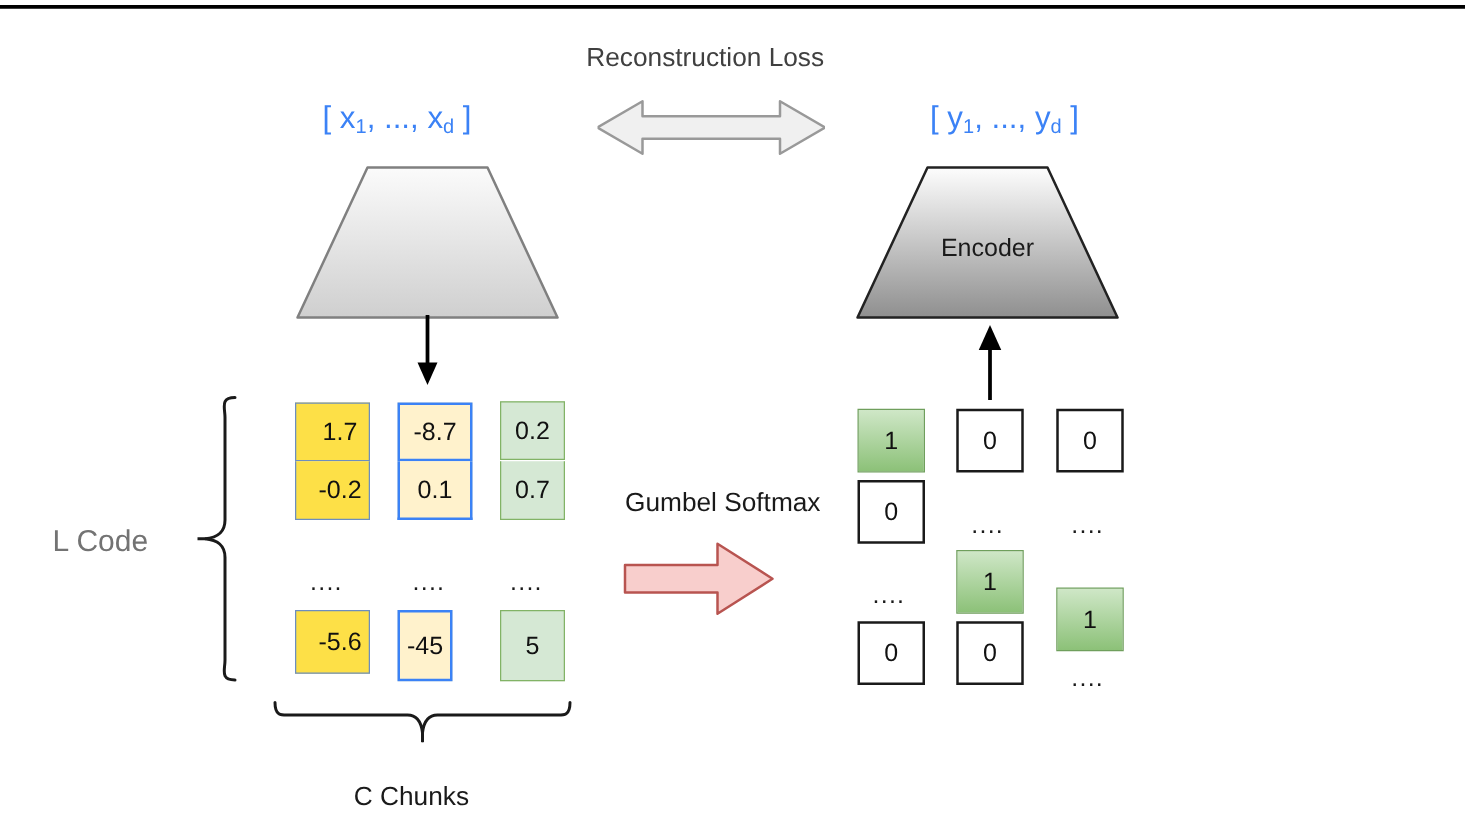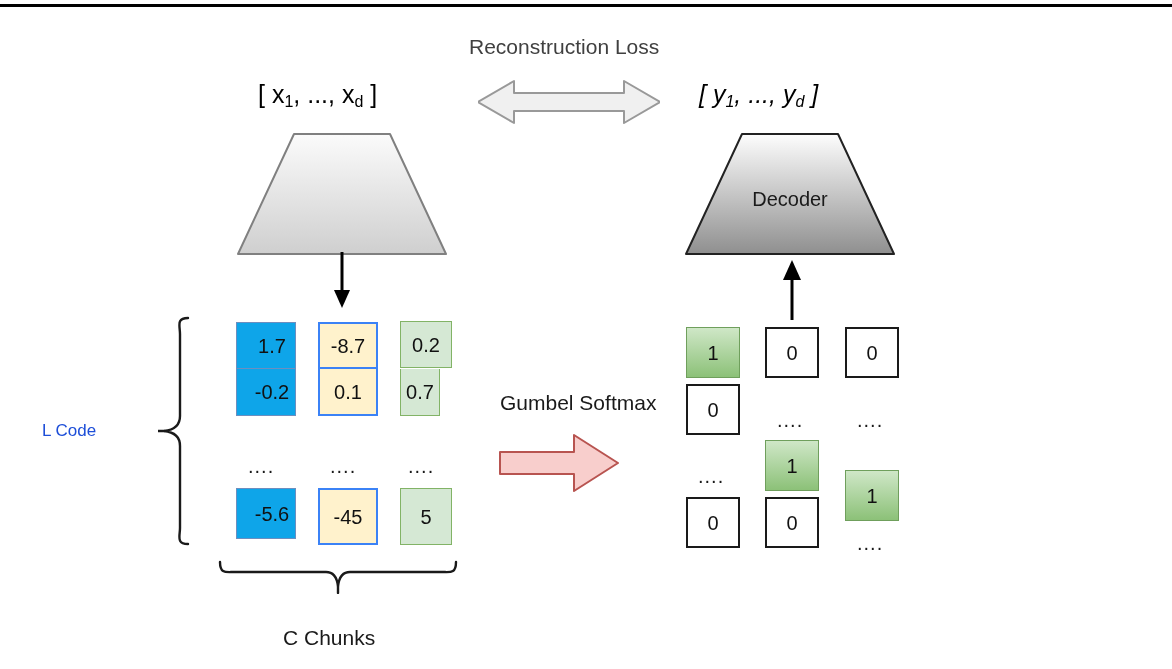--- a/index.html
+++ b/index.html
@@ -36,41 +36,41 @@
     line-height: 1;
   }
   .lbl-recon {
     left: 469px;
     top: 36px;
     font-size: 21px;
     color: #404040;
   }
   .lbl-vec {
     font-size: 25px;
-    color: #000000;
+    color: #3b82f6;
   }
   .lbl-vec .sub {
     font-size: 16px;
     vertical-align: -0.28em;
     letter-spacing: 0;
   }
   .lbl-x { left: 258px; top: 82px; }
-  .lbl-y { left: 699px; top: 82px; font-style: italic; }
+  .lbl-y { left: 744px; top: 82px; }
 
   .lbl-gumbel {
     left: 500px;
     top: 392px;
     font-size: 21px;
     color: #1a1a1a;
   }
   .lbl-lcode {
     left: 42px;
     top: 422px;
-    font-size: 17px;
-    color: #1d4ed8;
+    font-size: 24px;
+    color: #737373;
   }
   .lbl-cchunks {
     left: 283px;
     top: 627px;
     font-size: 21px;
     color: #1a1a1a;
   }
 
   
   .trap { overflow: visible; }
@@ -100,21 +100,21 @@
   
   .cell {
     box-sizing: border-box;
     display: flex;
     align-items: center;
     justify-content: center;
     font-size: 20px;
     color: #111111;
     line-height: 1;
   }
-  .cell-blue   { background: #0ea5e9; border: 1px solid #6c8ebf; padding-left: 12px; }
+  .cell-blue   { background: #fde047; border: 1px solid #6c8ebf; padding-left: 12px; }
   .cell-yellow { background: #fff2cc; border: 2px solid #3b82f6; }
   .cell-green  { background: #d5e8d4; border: 1px solid #82b366; }
   .cell-white  { background: #ffffff; border: 2px solid #1a1a1a; }
   .cell-hot {
     background: linear-gradient(180deg, #cfe7c7 0%, #8cc178 100%);
     border: 1px solid #6f9f5c;
   }
   .cell-stack-bottom { border-top-width: 0; }
 
   .dots {
@@ -166,21 +166,21 @@
   <div class="abs trap trap-decoder">
     <svg width="212" height="124" viewBox="0 0 212 124">
       <defs>
         <linearGradient id="gradDec" x1="0" y1="0" x2="0" y2="1">
           <stop offset="0%" stop-color="#fdfdfd"></stop>
           <stop offset="100%" stop-color="#8f8f8f"></stop>
         </linearGradient>
       </defs>
       <polygon points="58,2 154,2 210,122 2,122" fill="url(#gradDec)" stroke="#222222" stroke-width="2" stroke-linejoin="round"></polygon>
     </svg>
-    <div class="trap-text">Decoder</div>
+    <div class="trap-text">Encoder</div>
   </div>
 
   <svg class="abs arrow-dec-up" viewBox="0 0 34 62">
     <line x1="17" y1="62" x2="17" y2="18" stroke="#000000" stroke-width="3"></line>
     <polygon points="17,2 8,22 26,22" fill="#000000"></polygon>
   </svg>
 
   <div class="abs lbl lbl-gumbel">Gumbel Softmax</div>
 
   <svg class="abs arrow-gumbel" viewBox="0 0 122 62">
@@ -204,24 +204,24 @@
   <div class="abs lbl lbl-cchunks">C Chunks</div>
 
   <div class="abs cell cell-blue" style="left:236px;top:322px;width:60px;height:47px;">1.7</div>
   <div class="abs cell cell-blue cell-stack-bottom" style="left:236px;top:369px;width:60px;height:47px;">-0.2</div>
   <div class="abs dots" style="left:248px;top:456px;">....</div>
   <div class="abs cell cell-blue" style="left:236px;top:488px;width:60px;height:51px;">-5.6</div>
 
   <div class="abs cell cell-yellow" style="left:318px;top:322px;width:60px;height:47px;">-8.7</div>
   <div class="abs cell cell-yellow cell-stack-bottom" style="left:318px;top:369px;width:60px;height:47px;">0.1</div>
   <div class="abs dots" style="left:330px;top:456px;">....</div>
-  <div class="abs cell cell-yellow" style="left:318px;top:488px;width:60px;height:57px;">-45</div>
+  <div class="abs cell cell-yellow" style="left:318px;top:488px;width:44px;height:57px;">-45</div>
 
   <div class="abs cell cell-green" style="left:400px;top:321px;width:52px;height:47px;">0.2</div>
-  <div class="abs cell cell-green cell-stack-bottom" style="left:400px;top:369px;width:40px;height:47px;">0.7</div>
+  <div class="abs cell cell-green cell-stack-bottom" style="left:400px;top:369px;width:52px;height:47px;">0.7</div>
   <div class="abs dots" style="left:408px;top:456px;">....</div>
   <div class="abs cell cell-green" style="left:400px;top:488px;width:52px;height:57px;">5</div>
 
   <div class="abs cell cell-hot" style="left:686px;top:327px;width:54px;height:51px;">1</div>
   <div class="abs cell cell-white" style="left:686px;top:384px;width:54px;height:51px;">0</div>
   <div class="abs dots" style="left:698px;top:466px;">....</div>
   <div class="abs cell cell-white" style="left:686px;top:497px;width:54px;height:51px;">0</div>
 
   <div class="abs cell cell-white" style="left:765px;top:327px;width:54px;height:51px;">0</div>
   <div class="abs dots" style="left:777px;top:410px;">....</div>

